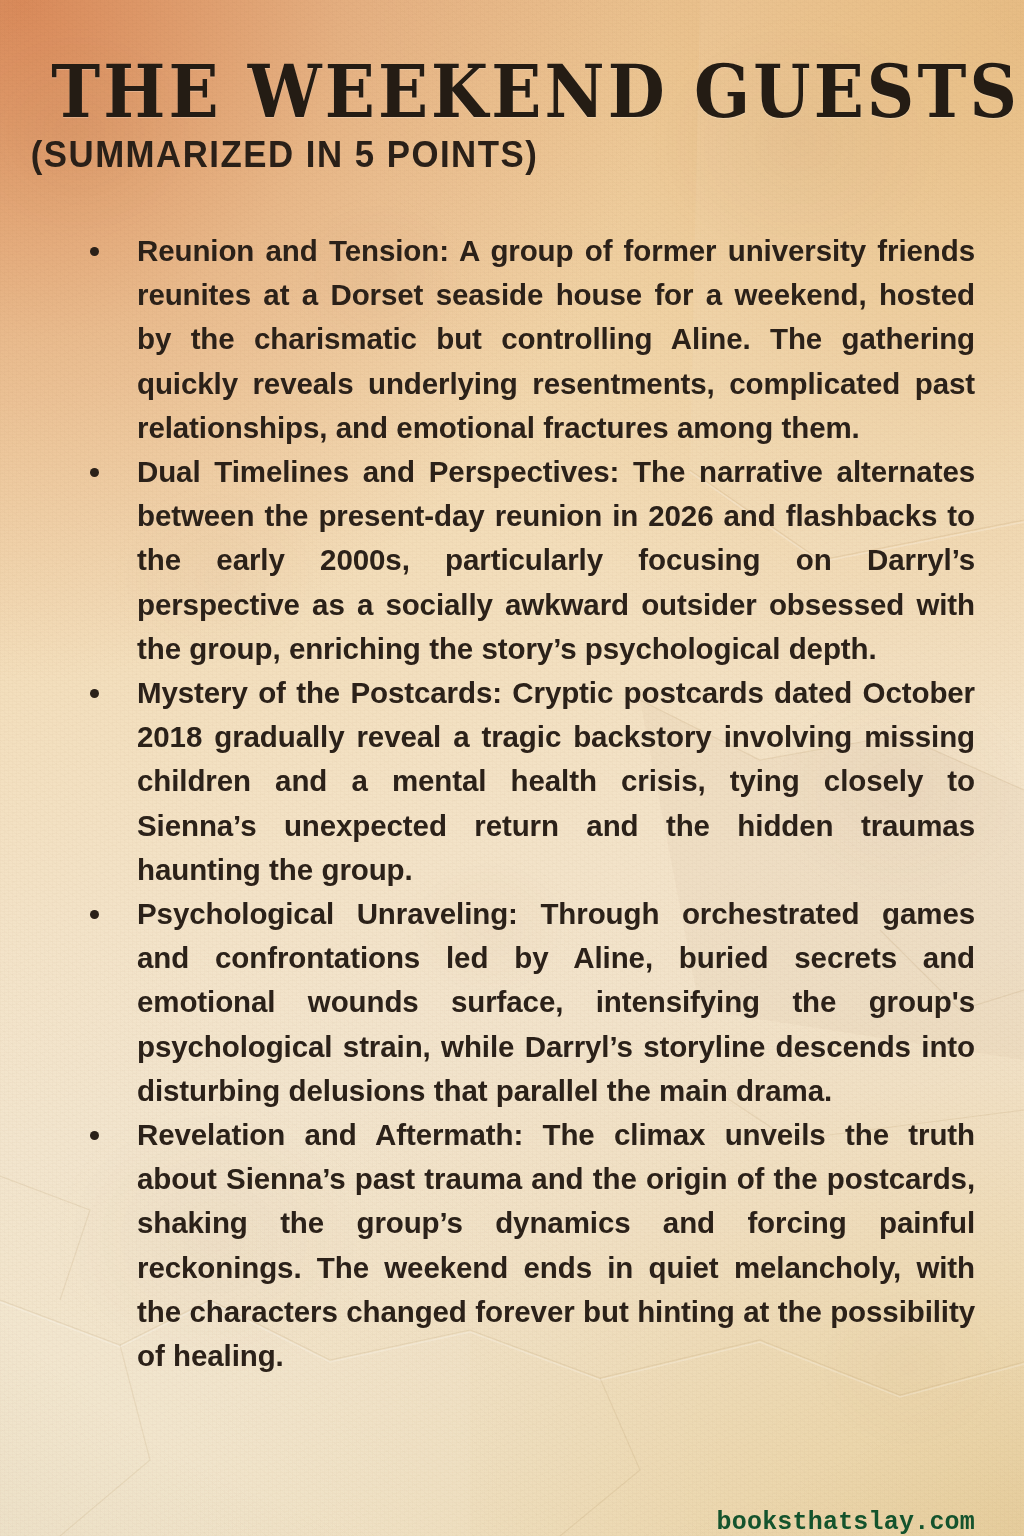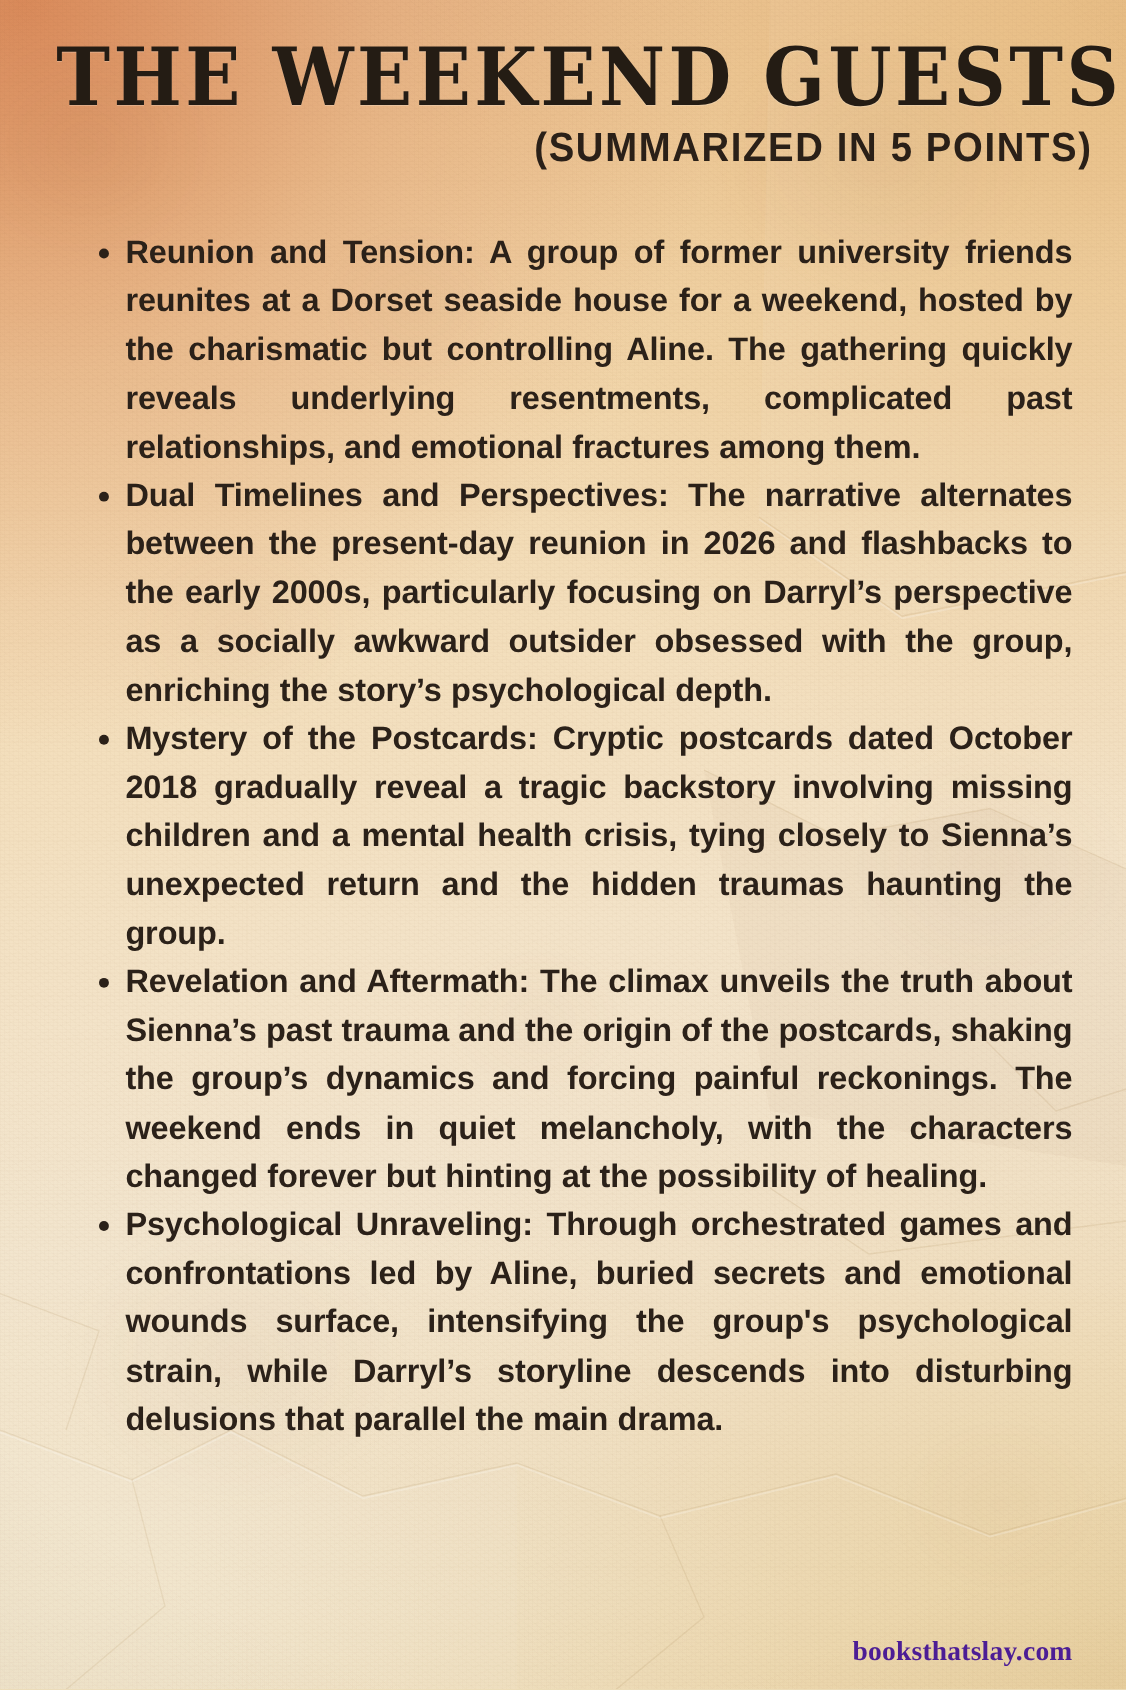--- a/index.html
+++ b/index.html
@@ -109,22 +109,23 @@
     position: relative;
     z-index: 6;
     width: 1024px;
     height: 1536px;
     box-sizing: border-box;
     padding: 0;
   }
 
   
   .header {
-    text-align: right;
+    text-align: left;
     padding-top: 34px;
+    margin-top: 21px;
   }
 
   .main-title {
     margin: 0;
     color: #241c14;
     font-family: "DejaVu Serif", "Liberation Serif", serif;
     font-weight: 700;
     font-size: 73px;
     line-height: 1.0;
     letter-spacing: 3.5px;
@@ -183,29 +184,29 @@
     position: absolute;
     left: 0;
     top: 18px;
     width: 9px;
     height: 9px;
     border-radius: 50%;
     background: #2b2119;
   }
 
   
-  .point .text { display: block; }
+  .point .text { display: block; margin-left: 23px; }
 
   
   .footer {
     position: absolute;
     right: 49px;
     bottom: 22px;
-    color: #4c1d95;
-    font-family: Liberation Serif, serif;
+    color: #14532d;
+    font-family: Liberation Mono, monospace;
     font-weight: 700;
     font-size: 25px;
     letter-spacing: 0.2px;
     line-height: 1;
   }
 </style>
 </head>
 <body>
 
 <div class="poster">
@@ -259,24 +260,24 @@
       <li class="point">
         <span class="marker"></span>
         <span class="text">Dual Timelines and Perspectives: The narrative alternates between the present-day reunion in 2026 and flashbacks to the early 2000s, particularly focusing on Darryl’s perspective as a socially awkward outsider obsessed with the group, enriching the story’s psychological depth.</span>
       </li>
       <li class="point">
         <span class="marker"></span>
         <span class="text">Mystery of the Postcards: Cryptic postcards dated October 2018 gradually reveal a tragic backstory involving missing children and a mental health crisis, tying closely to Sienna’s unexpected return and the hidden traumas haunting the group.</span>
       </li>
       <li class="point">
         <span class="marker"></span>
+        <span class="text">Psychological Unraveling: Through orchestrated games and confrontations led by Aline, buried secrets and emotional wounds surface, intensifying the group's psychological strain, while Darryl’s storyline descends into disturbing delusions that parallel the main drama.</span>
+      </li>
+      <li class="point">
+        <span class="marker"></span>
         <span class="text">Revelation and Aftermath: The climax unveils the truth about Sienna’s past trauma and the origin of the postcards, shaking the group’s dynamics and forcing painful reckonings. The weekend ends in quiet melancholy, with the characters changed forever but hinting at the possibility of healing.</span>
-      </li>
-      <li class="point">
-        <span class="marker"></span>
-        <span class="text">Psychological Unraveling: Through orchestrated games and confrontations led by Aline, buried secrets and emotional wounds surface, intensifying the group's psychological strain, while Darryl’s storyline descends into disturbing delusions that parallel the main drama.</span>
       </li>
     </ul>
 
     <div class="footer">booksthatslay.com</div>
 
   </div>
 </div>
 
 </body></html>

